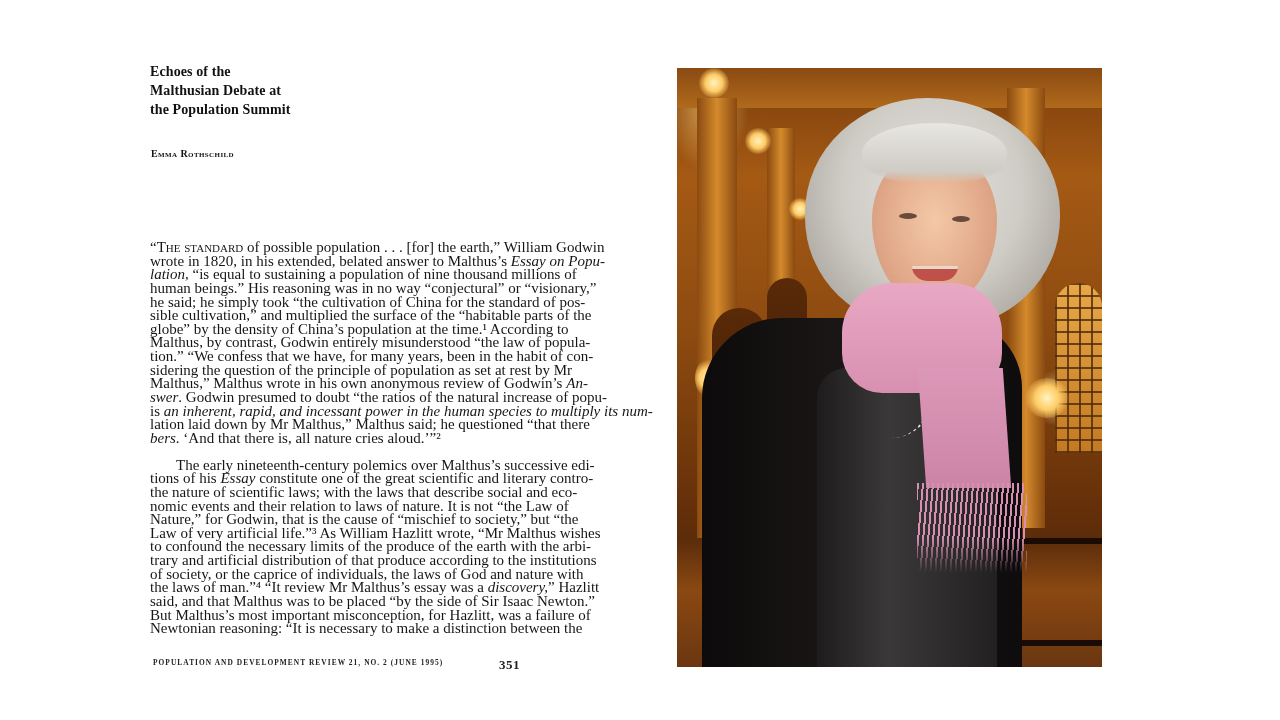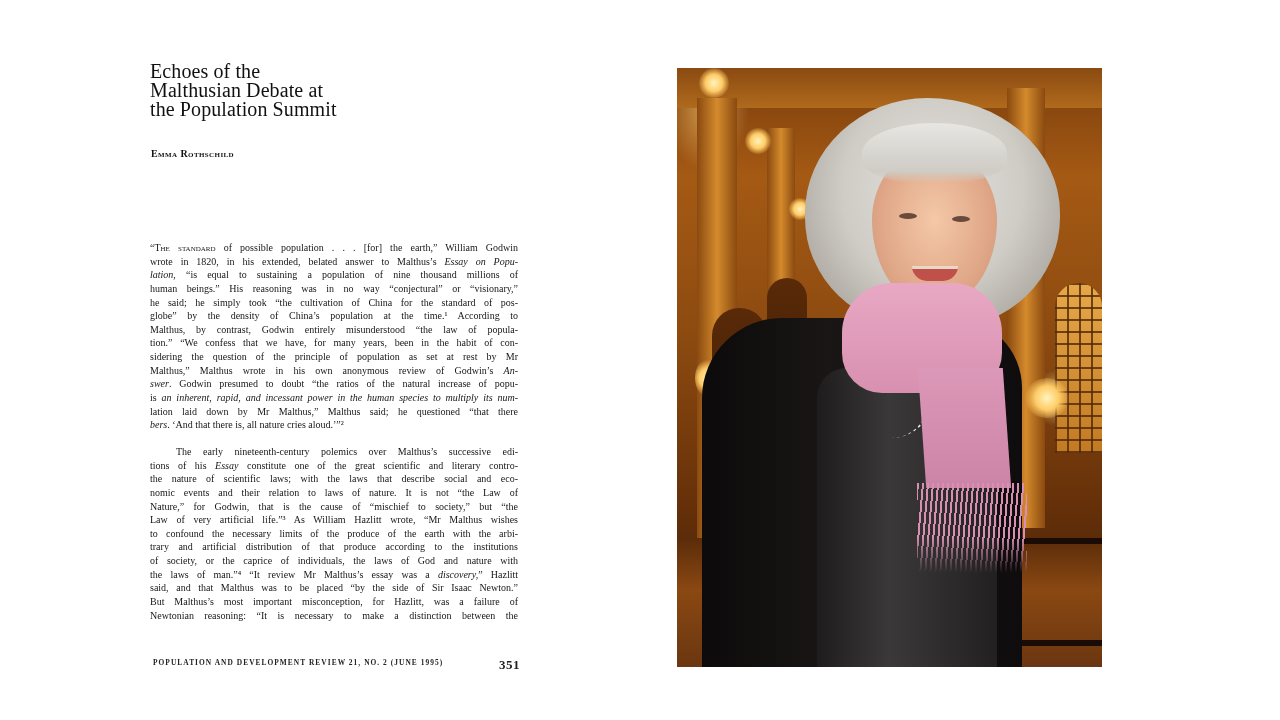--- a/index.html
+++ b/index.html
@@ -6,32 +6,32 @@
   body {
     width: 1280px; height: 720px; background: #ffffff; position: relative; overflow: hidden;
     font-family: "DejaVu Serif", serif; color: #111;
   }
   .slide { position: absolute; left: 0; top: 0; width: 1280px; height: 720px; background: #fff; }
 
   
   .page { position: absolute; left: 150px; top: 60px; width: 370px; height: 612px; }
   .title {
     position: absolute; left: 0; top: 2px; width: 260px;
-    font-family: "Liberation Serif", serif; font-weight: normal;
-    font-size: 20px; line-height: 19px; color: #111; letter-spacing: 0.1px;
+    font-family: "Liberation Serif", serif; font-weight: bold;
+    font-size: 14px; line-height: 19px; color: #111; letter-spacing: 0.1px;
   }
   .title span { display: block; white-space: nowrap; }
   .author {
     position: absolute; left: 1px; top: 88px;
     font-family: "Liberation Serif", serif; font-weight: bold;
     font-size: 10px; letter-spacing: 0.4px; font-variant: small-caps; color: #111;
   }
   .body {
     position: absolute; left: 0; top: 181px; width: 368px;
-    font-family: "Liberation Serif", serif; font-size: 10px; line-height: 13.65px; color: #161616;
+    font-family: "Liberation Serif", serif; font-size: 15px; line-height: 13.65px; color: #161616;
   }
   .line { display: block; white-space: nowrap; text-align: justify; text-align-last: justify; height: 13.65px; overflow: visible; }
   .line.last { text-align-last: left; }
   .line.indent { padding-left: 26px; margin-top: 13px; }
   .sc { font-variant: small-caps; }
   .it { font-style: italic; }
   .footer {
     position: absolute; left: 3px; top: 598px; width: 367px; height: 12px;
     font-family: Liberation Serif, serif; font-size: 7.4px; font-weight: bold; letter-spacing: 1.05px;
     color: #222;
@@ -98,20 +98,21 @@
       <span>the Population Summit</span>
     </div>
     <div class="author">Emma Rothschild</div>
 
     <div class="body" id="body-text">
         <span class="line"><span class="sc">“The standard</span><span> of possible population . . . [for] the earth,” William Godwin</span></span>
         <span class="line"><span>wrote in 1820, in his extended, belated answer to Malthus’s </span><span class="it">Essay on Popu-</span></span>
         <span class="line"><span class="it">lation,</span><span> “is equal to sustaining a population of nine thousand millions of</span></span>
         <span class="line"><span>human beings.” His reasoning was in no way “conjectural” or “visionary,”</span></span>
         <span class="line"><span>he said; he simply took “the cultivation of China for the standard of pos-</span></span>
+        <span class="line"><span>sible cultivation,” and multiplied the surface of the “habitable parts of the</span></span>
         <span class="line"><span>globe” by the density of China’s population at the time.¹ According to</span></span>
         <span class="line"><span>Malthus, by contrast, Godwin entirely misunderstood “the law of popula-</span></span>
         <span class="line"><span>tion.” “We confess that we have, for many years, been in the habit of con-</span></span>
         <span class="line"><span>sidering the question of the principle of population as set at rest by Mr</span></span>
         <span class="line"><span>Malthus,” Malthus wrote in his own anonymous review of Godwin’s </span><span class="it">An-</span></span>
         <span class="line"><span class="it">swer</span><span>. Godwin presumed to doubt “the ratios of the natural increase of popu-</span></span>
         <span class="line"><span>is </span><span class="it">an inherent, rapid, and incessant power in the human species to multiply its num-</span></span>
         <span class="line"><span>lation laid down by Mr Malthus,” Malthus said; he questioned “that there</span></span>
         <span class="line last"><span class="it">bers</span><span>. ‘And that there is, all nature cries aloud.’”²</span></span>
         <span class="line indent"><span>The early nineteenth-century polemics over Malthus’s successive edi-</span></span>

